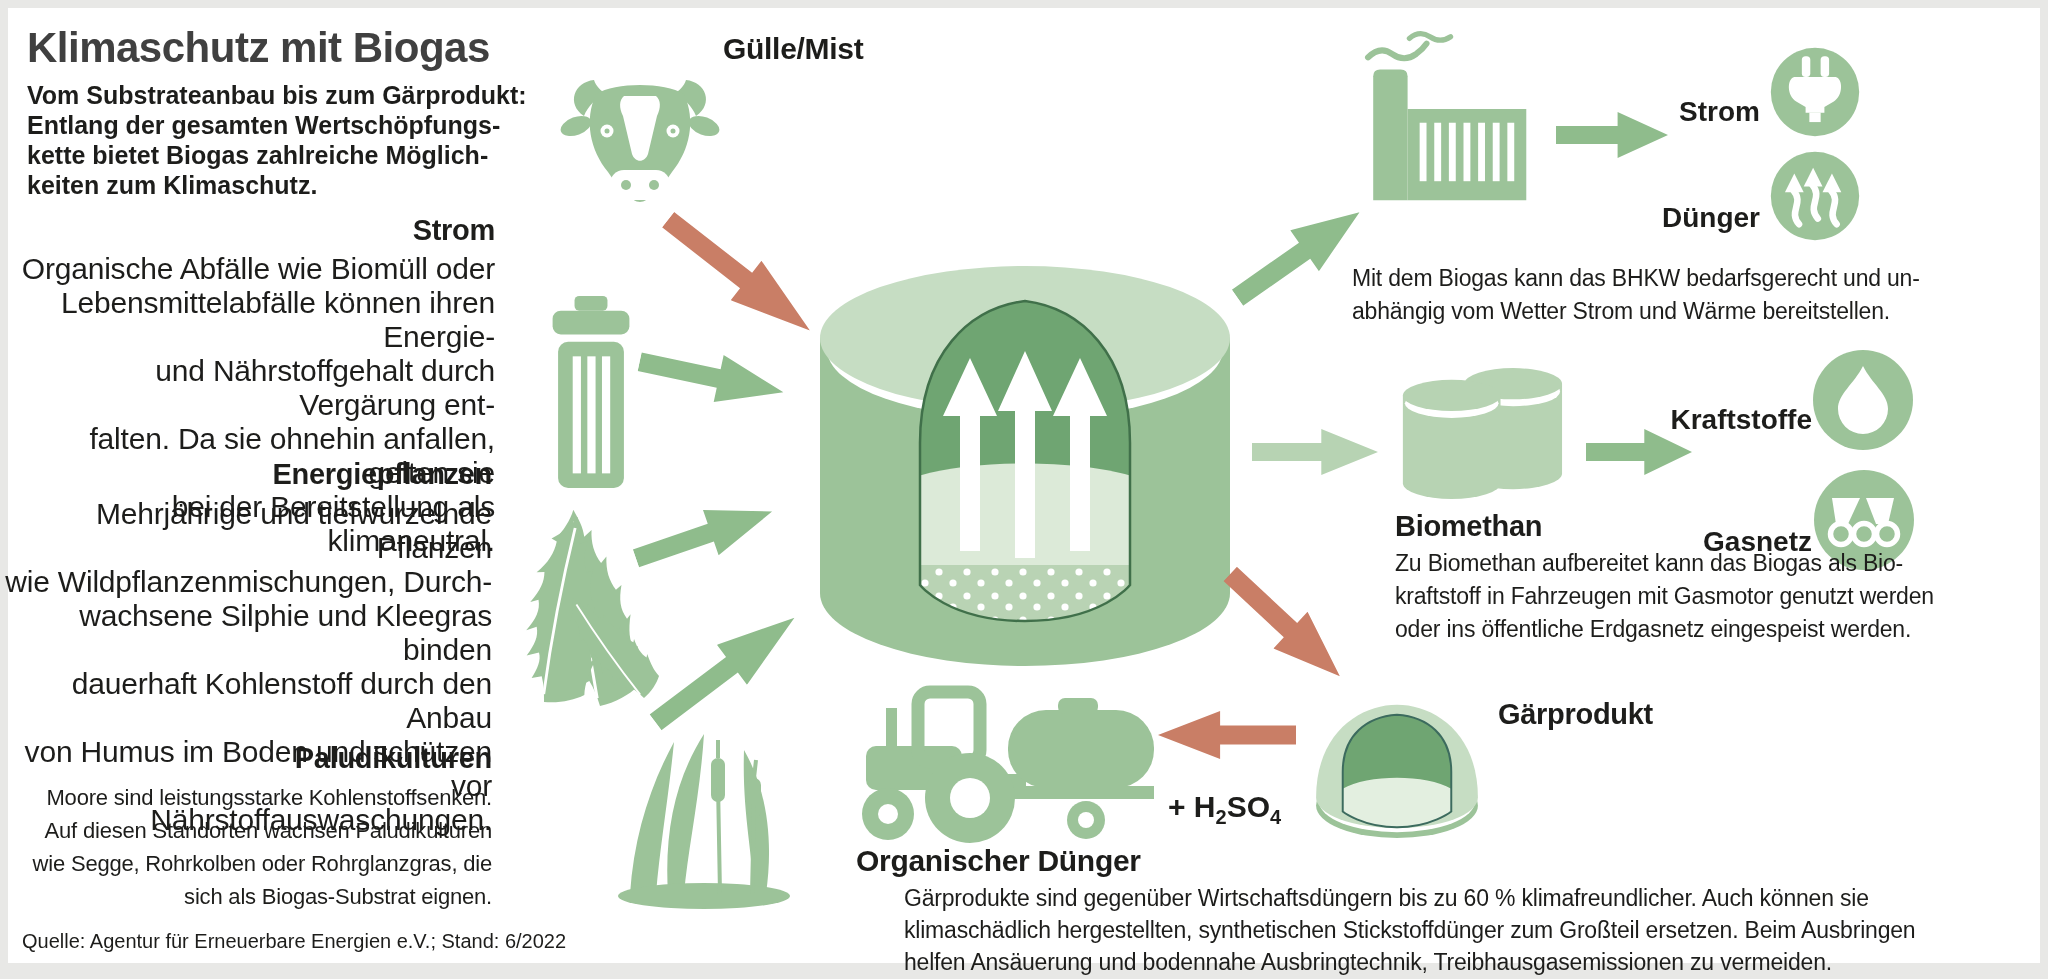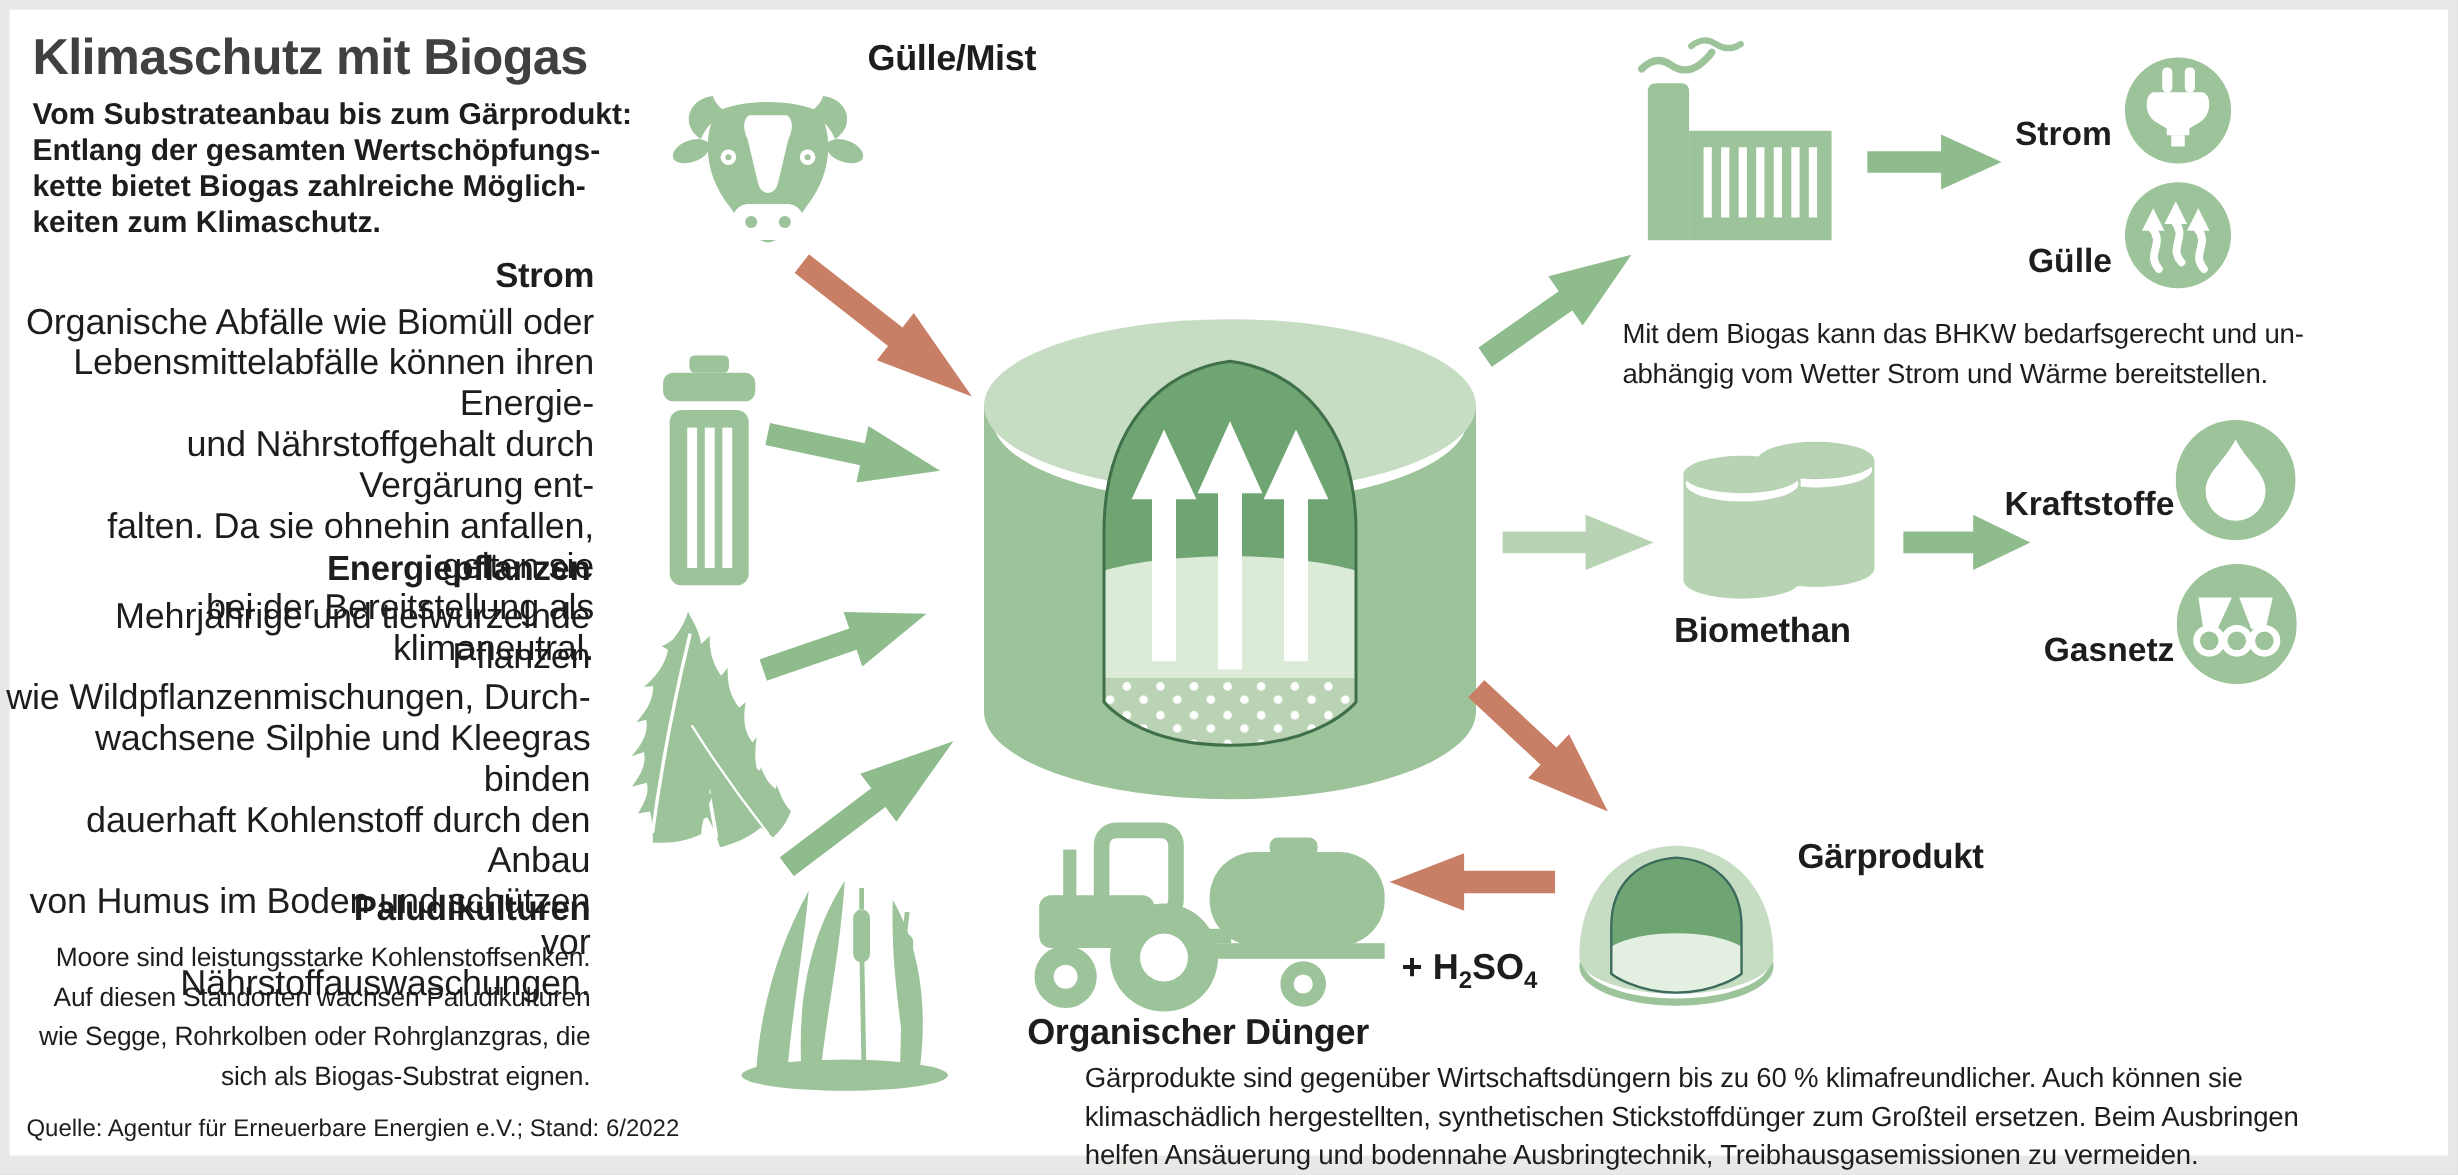--- a/index.html
+++ b/index.html
@@ -225,21 +225,21 @@
   <div class="abs" style="left:1768px;top:45px;width:94px;height:94px;">
     <svg width="94" height="94" viewBox="0 0 100 100">
       <circle cx="50" cy="50" r="47" fill="#9cc399"></circle>
       <rect x="36" y="12" width="9" height="22" rx="4" fill="#fff"></rect>
       <rect x="56" y="12" width="9" height="22" rx="4" fill="#fff"></rect>
       <path d="M28,34 L72,34 C80,36 80,54 70,60 L60,66 L60,72 L40,72 L40,66 L30,60 C20,54 20,36 28,34 Z" fill="#fff"></path>
       <rect x="44" y="72" width="12" height="10" fill="#fff"></rect>
     </svg>
   </div>
 
-  <div class="abs lbl right" style="left:1604px;top:182px;width:156px;">Gülle</div>
+  <div class="abs lbl right" style="left:1604px;top:182px;width:156px;">Dünger</div>
   <div class="abs" style="left:1768px;top:149px;width:94px;height:94px;">
     <svg width="94" height="94" viewBox="0 0 100 100">
       <circle cx="50" cy="50" r="47" fill="#9cc399"></circle>
       <g stroke="#fff" stroke-width="7" fill="none" stroke-linecap="round">
         <path d="M33,80 C21,66 39,58 27,44"></path>
         <path d="M53,74 C41,60 59,52 47,38"></path>
         <path d="M73,80 C61,66 79,58 67,44"></path>
       </g>
       <g fill="#fff">
         <polygon points="18,46 28,26 38,46"></polygon>
@@ -280,20 +280,23 @@
       </g>
       <g fill="#9cc399" stroke="#fff" stroke-width="5.5">
         <circle cx="27" cy="64" r="10.5"></circle>
           <circle cx="50" cy="64" r="10.5"></circle>
           <circle cx="73" cy="64" r="10.5"></circle>
       </g>
     </svg>
   </div>
 
   <div class="abs h" style="left:1395px;top:510px;">Biomethan</div>
+  <div class="abs b" style="left:1395px;top:547px;width:640px;font-size:23px;line-height:33px;">Zu Biomethan aufbereitet kann das Biogas als Bio-
+kraftstoff in Fahrzeugen mit Gasmotor genutzt werden
+oder ins öffentliche Erdgasnetz eingespeist werden.</div>
 
   <div class="abs" style="left:1312px;top:695px;width:170px;height:148px;">
     <svg width="170" height="148" viewBox="0 0 170 150">
       <defs>
         <path id="darch" d="M30,118 L30,78 C30,40 55,22 85,20 C115,22 140,40 140,78 L140,118 C140,118 120,134 85,134 C50,134 30,118 30,118 Z"></path>
         <clipPath id="darchC">
             <use href="#darch"></use>
           </clipPath>
       </defs>
       <ellipse cx="85" cy="112" rx="82" ry="33" fill="#9cc399"></ellipse>

